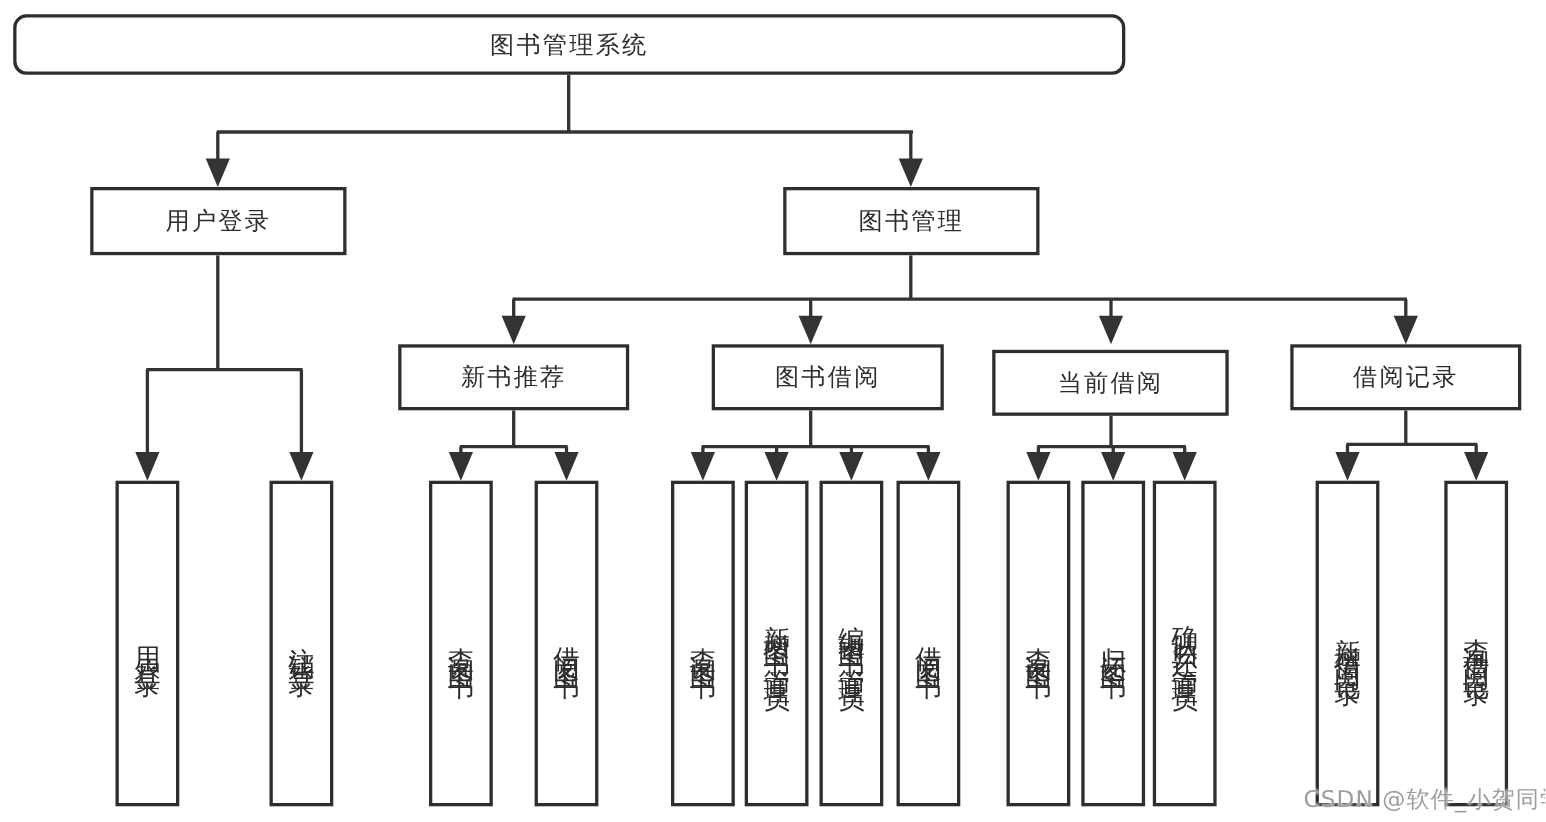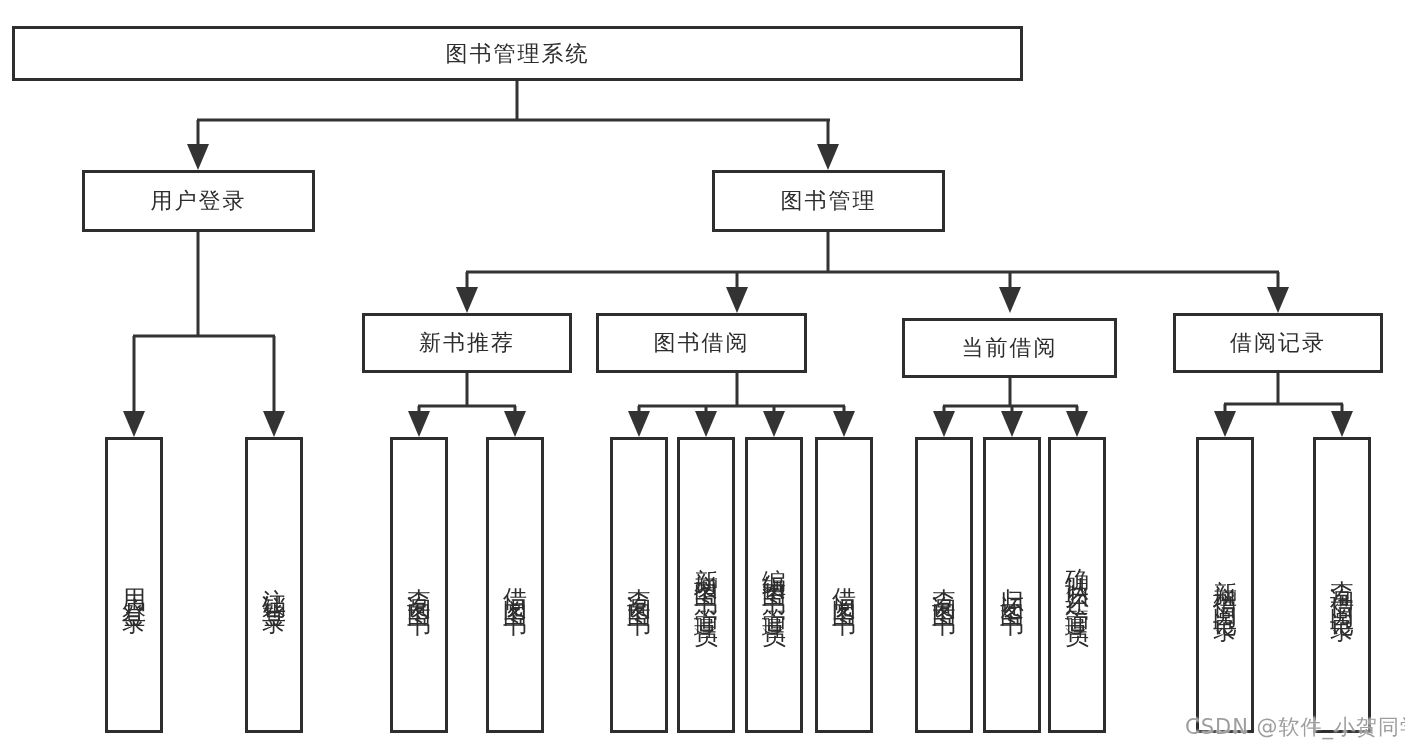--- a/index.html
+++ b/index.html
@@ -12,25 +12,25 @@
     display:flex;align-items:center;justify-content:center;
     text-align:center;
   }
   .hbox{font-size:22px;letter-spacing:2px;}
   .vbox{
     writing-mode:vertical-rl;text-orientation:mixed;
     font-size:24px;letter-spacing:8px;line-height:1;
     padding:4px 0;
   }
   
-  .b-root          {left:12px;  top:26px;  width:1011px;height:55px;}
+  .b-root          {left:12px;  top:13px;  width:1011px;height:55px;border-radius:12px;}
   .b-user-login    {left:82px;  top:170px; width:233px; height:62px;}
   .b-book-mgmt     {left:712px; top:170px; width:233px; height:62px;}
   .b-new-rec       {left:362px; top:313px; width:210px; height:60px;}
-  .b-book-borrow   {left:596px; top:313px; width:211px; height:60px;}
+  .b-book-borrow   {left:647px; top:313px; width:211px; height:60px;}
   .b-current       {left:902px; top:318px; width:215px; height:60px;}
   .b-records       {left:1173px;top:313px; width:210px; height:60px;}
   
   .leaf{top:437px;width:58px;height:296px;}
   .l-ul-1{left:105px;} .l-ul-2{left:245px;}
   .l-nr-1{left:390px;} .l-nr-2{left:486px;}
   .l-bb-1{left:610px;} .l-bb-2{left:677px;} .l-bb-3{left:745px;} .l-bb-4{left:815px;}
   .l-cb-1{left:915px;} .l-cb-2{left:983px;} .l-cb-3{left:1048px;}
   .l-br-1{left:1196px;} .l-br-2{left:1313px;}
   .watermark{

